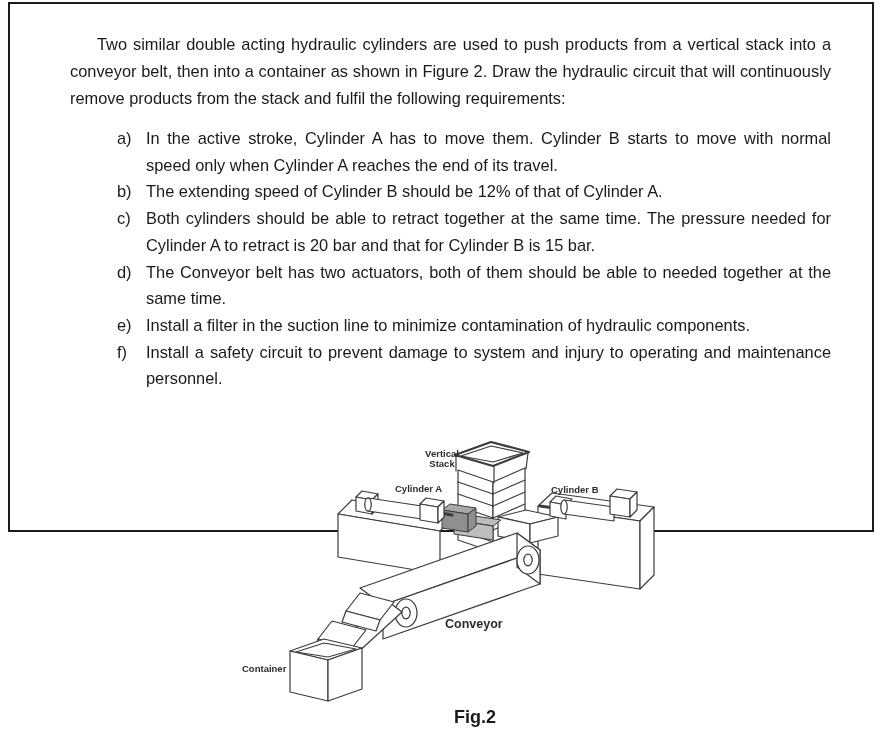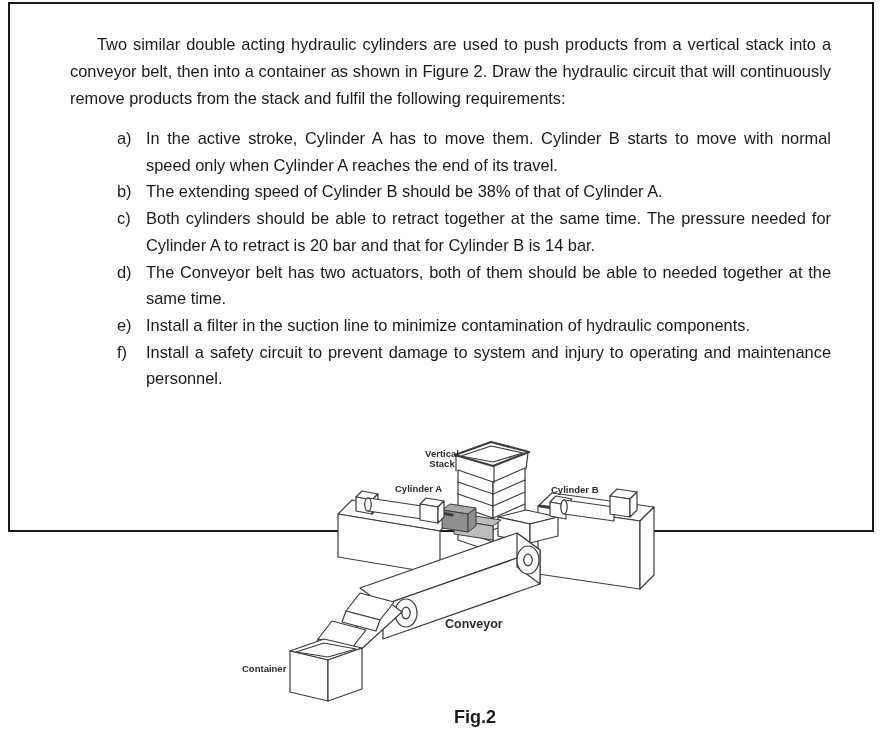--- a/index.html
+++ b/index.html
@@ -42,25 +42,25 @@
 
   <p class="intro">Two similar double acting hydraulic cylinders are used to push products from a vertical stack into a conveyor belt, then into a container as shown in Figure 2. Draw the hydraulic circuit that will continuously remove products from the stack and fulfil the following requirements:</p>
 
   <div class="qlist">
     <div class="qitem">
       <span class="lbl">a)</span>
       <span class="txt">In the active stroke, Cylinder A has to move them. Cylinder B starts to move with normal speed only when Cylinder A reaches the end of its travel.</span>
     </div>
     <div class="qitem">
       <span class="lbl">b)</span>
-      <span class="txt">The extending speed of Cylinder B should be 38% of that of Cylinder A.</span>
+      <span class="txt">The extending speed of Cylinder B should be 12% of that of Cylinder A.</span>
     </div>
     <div class="qitem">
       <span class="lbl">c)</span>
-      <span class="txt">Both cylinders should be able to retract together at the same time. The pressure needed for Cylinder A to retract is 20 bar and that for Cylinder B is 14 bar.</span>
+      <span class="txt">Both cylinders should be able to retract together at the same time. The pressure needed for Cylinder A to retract is 20 bar and that for Cylinder B is 15 bar.</span>
     </div>
     <div class="qitem">
       <span class="lbl">d)</span>
       <span class="txt">The Conveyor belt has two actuators, both of them should be able to needed together at the same time.</span>
     </div>
     <div class="qitem">
       <span class="lbl">e)</span>
       <span class="txt">Install a filter in the suction line to minimize contamination of hydraulic components.</span>
     </div>
     <div class="qitem">

